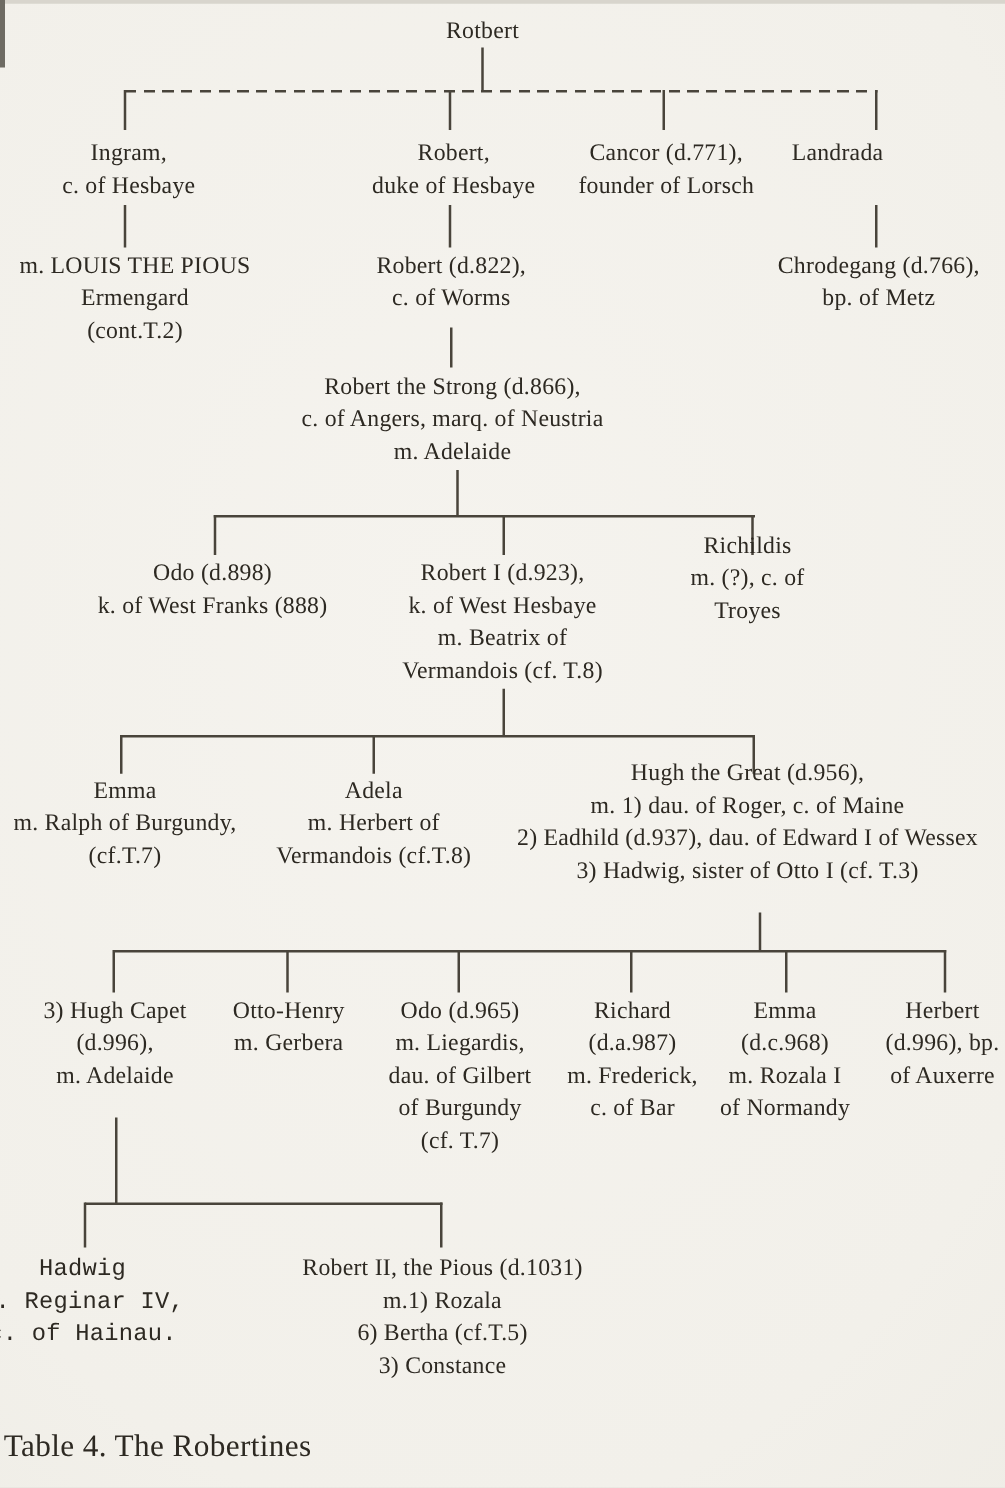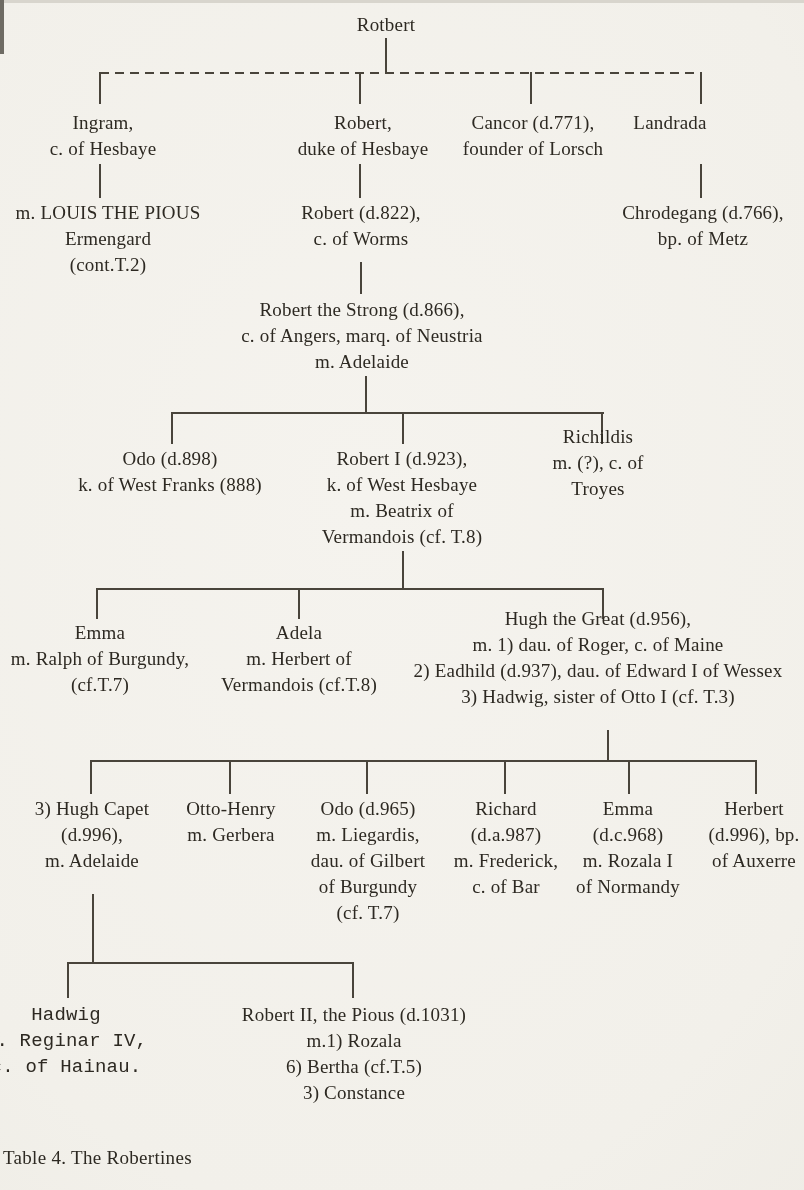--- a/index.html
+++ b/index.html
@@ -27,21 +27,21 @@
   }
   .node .line-text{white-space:nowrap;}
   .vline{position:absolute;width:2px;background:var(--line);}
   .hline{position:absolute;height:2px;background:var(--line);}
   .hdash{
     position:absolute;height:2px;
     background:repeating-linear-gradient(90deg,var(--line) 0 9px,transparent 9px 15px);
   }
   .caption{
     position:absolute;
-    font-size:19px;
+    font-size:25px;
     line-height:28px;
     letter-spacing:0.3px;
   }
   .scan-edge{position:absolute;left:0;top:0;width:4px;height:54px;background:#6e6b63;}
   .scan-top{position:absolute;left:0;top:0;width:100%;height:3px;background:#d8d5cd;}
 </style>
 </head>
 <body>
 
 <div class="page">

